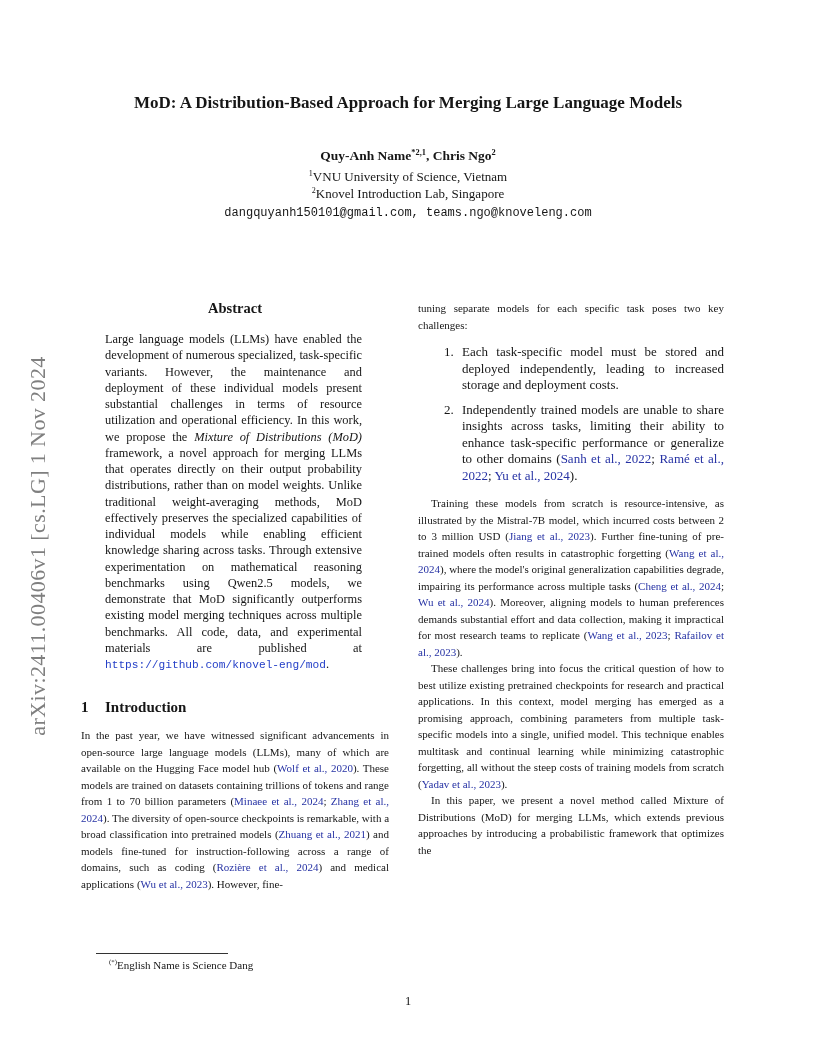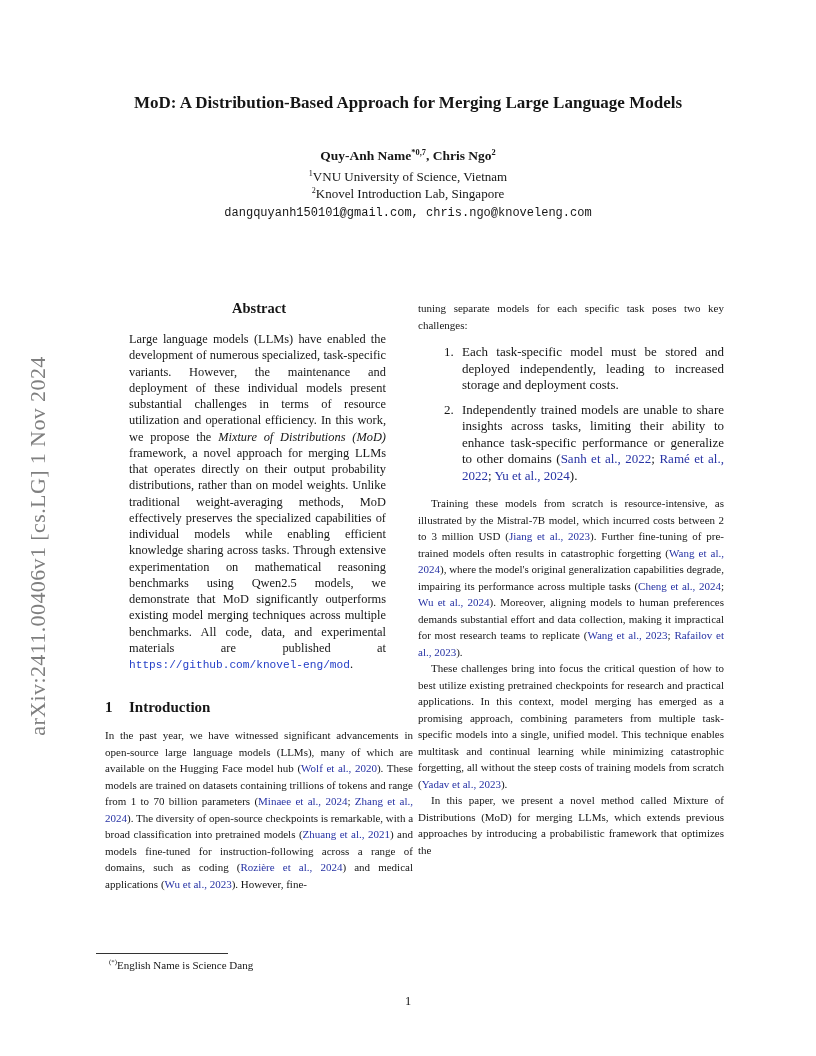--- a/index.html
+++ b/index.html
@@ -49,21 +49,21 @@
   .affil   { font-size: 13px;   line-height: 17px; }
   .emails  {
     font-family: "Liberation Mono", "DejaVu Sans Mono", monospace;
     font-size: 12px;
     line-height: 17px;
     margin-top: 3px;
   }
 
   
   .col { position: absolute; top: 300px; }
-  .col-left  { left: 105px;  width: 308px; }
+  .col-left  { left: 81px;  width: 308px; }
   .col-right { left: 418px; width: 306px; }
 
   .abs-heading { text-align: center; font-weight: bold; font-size: 14.5px; margin: 0 0 14px 0; }
   .abs-body {
     margin: 0 27px 2px 24px;
     font-size: 12.4px;
     line-height: 16.25px;
     text-align: justify;
   }
 
@@ -105,24 +105,24 @@
 </head>
 <body>
 
 <div class="sheet">
 
   <div class="arxiv-banner">arXiv:2411.00406v1  [cs.LG]  1 Nov 2024</div>
 
   <h1 class="title">MoD: A Distribution-Based Approach for Merging Large Language Models</h1>
 
   <div class="header-block">
-    <div class="authors"><span class="seg-b">Quy-Anh Name</span><span class="seg-sup">*0,7</span><span class="seg-b">, Chris Ngo</span><span class="seg-sup">2</span></div>
+    <div class="authors"><span class="seg-b">Quy-Anh Name</span><span class="seg-sup">*2,1</span><span class="seg-b">, Chris Ngo</span><span class="seg-sup">2</span></div>
     <div class="affil"><span class="seg-sup">1</span><span class="seg-p">VNU University of Science, Vietnam</span></div>
     <div class="affil"><span class="seg-sup">2</span><span class="seg-p">Knovel Introduction Lab, Singapore</span></div>
-    <div class="emails">dangquyanh150101@gmail.com, chris.ngo@knoveleng.com</div>
+    <div class="emails">dangquyanh150101@gmail.com, teams.ngo@knoveleng.com</div>
   </div>
 
   <div class="col col-left">
     <div class="abs-heading">Abstract</div>
     <p class="abs-body"><span class="seg-p">Large language models (LLMs) have enabled the development of numerous specialized, task-specific variants. However, the maintenance and deployment of these individual models present substantial challenges in terms of resource utilization and operational efficiency. In this work, we propose the </span><span class="seg-i">Mixture of Distributions (MoD)</span><span class="seg-p"> framework, a novel approach for merging LLMs that operates directly on their output probability distributions, rather than on model weights. Unlike traditional weight-averaging methods, MoD effectively preserves the specialized capabilities of individual models while enabling efficient knowledge sharing across tasks. Through extensive experimentation on mathematical reasoning benchmarks using Qwen2.5 models, we demonstrate that MoD significantly outperforms existing model merging techniques across multiple benchmarks. All code, data, and experimental materials are published at </span><span class="seg-m">https://github.com/knovel-eng/mod</span><span class="seg-p">.</span></p>
 
     <div class="sec-heading">
       <span class="sec-num">1</span><span>Introduction</span>
     </div>
     <p class="body-par no-indent"><span class="seg-p">In the past year, we have witnessed significant advancements in open-source large language models (LLMs), many of which are available on the Hugging Face model hub (</span><span class="seg-c">Wolf et al., 2020</span><span class="seg-p">). These models are trained on datasets containing trillions of tokens and range from 1 to 70 billion parameters (</span><span class="seg-c">Minaee et al., 2024</span><span class="seg-p">; </span><span class="seg-c">Zhang et al., 2024</span><span class="seg-p">). The diversity of open-source checkpoints is remarkable, with a broad classification into pretrained models (</span><span class="seg-c">Zhuang et al., 2021</span><span class="seg-p">) and models fine-tuned for instruction-following across a range of domains, such as coding (</span><span class="seg-c">Rozière et al., 2024</span><span class="seg-p">) and medical applications (</span><span class="seg-c">Wu et al., 2023</span><span class="seg-p">). However, fine-</span></p>

